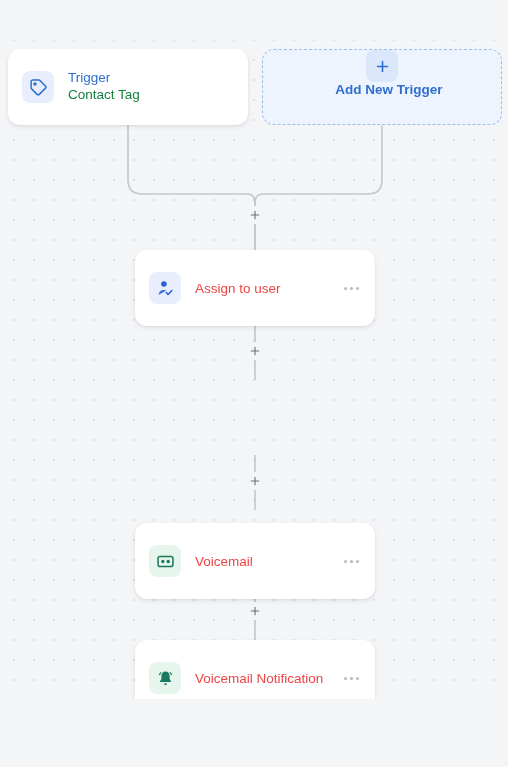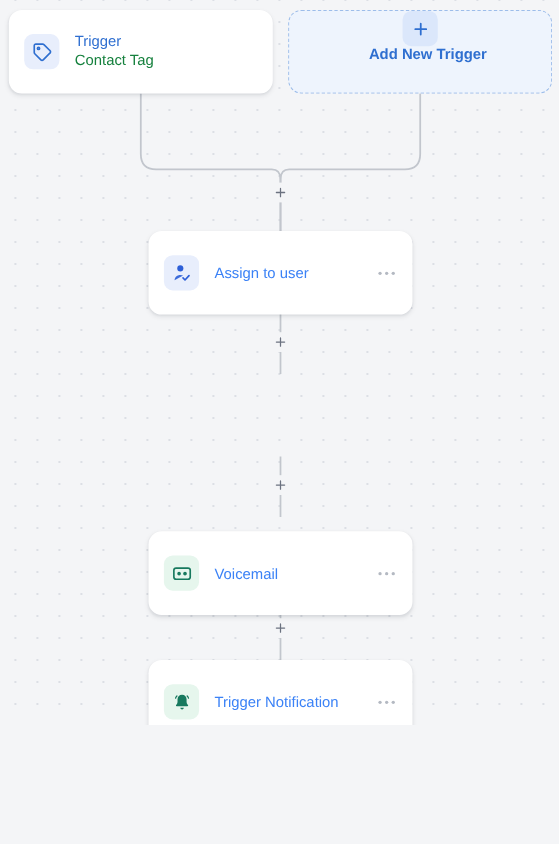--- a/index.html
+++ b/index.html
@@ -16,20 +16,21 @@
 
   #canvas {
     position: relative;
     width: 508px;
     height: 659px;
     background-color: #f4f5f7;
     background-image: radial-gradient(circle, #dcdfe5 1.1px, transparent 1.2px);
     background-size: 20px 20px;
     background-position: 4px 10px;
     overflow: hidden;
+    margin-top: 40px;
   }
 
   
   #connectors {
     position: absolute;
     left: 0;
     top: 0;
     width: 508px;
     height: 767px;
     pointer-events: none;
@@ -125,21 +126,21 @@
   
   .node-card {
     left: 135px;
     width: 240px;
     height: 76px;
     padding: 0 14px;
   }
   .node-label {
     margin-left: 14px;
     font-size: 13.5px;
-    color: #3b82f6;
+    color: #ef4444;
     flex: 1 1 auto;
     white-space: nowrap;
   }
   .node-menu {
     flex: 0 0 auto;
     display: flex;
     gap: 3px;
     align-items: center;
     padding: 6px 2px;
   }
@@ -244,21 +245,21 @@
     <div class="icon-box green">
       <svg width="19" height="19" viewBox="0 0 24 24" fill="#17795e" stroke="none">
         <path d="M12 3.2c-3 0-5.2 2.4-5.2 5.3v3.1c0 1-.4 2-1.1 2.8l-.5.6c-.5.5-.1 1.4.6 1.4h12.4c.7 0 1.1-.9.6-1.4l-.5-.6a4 4 0 0 1-1.1-2.8V8.5c0-2.9-2.2-5.3-5.2-5.3z"></path>
         <path d="M10 18.2h4a2 2 0 0 1-4 0z"></path>
         <g stroke="#17795e" stroke-width="1.5" stroke-linecap="round" fill="none">
           <path d="M6.1 4.6C5.3 5.3 4.8 6.2 4.6 7.2"></path>
           <path d="M17.9 4.6c.8.7 1.3 1.6 1.5 2.6"></path>
         </g>
       </svg>
     </div>
-    <span class="node-label">Trigger Notification</span>
+    <span class="node-label">Voicemail Notification</span>
     <span class="node-menu">
       <i></i>
         <i></i>
         <i></i>
     </span>
   </div>
 
   <div class="plus-handle" style="left:255px; top:175px">
     <svg width="12" height="12" viewBox="0 0 24 24" fill="none" stroke="#6b7280" stroke-width="2.3" stroke-linecap="round">
       <path d="M12 4.5v15M4.5 12h15"></path>

